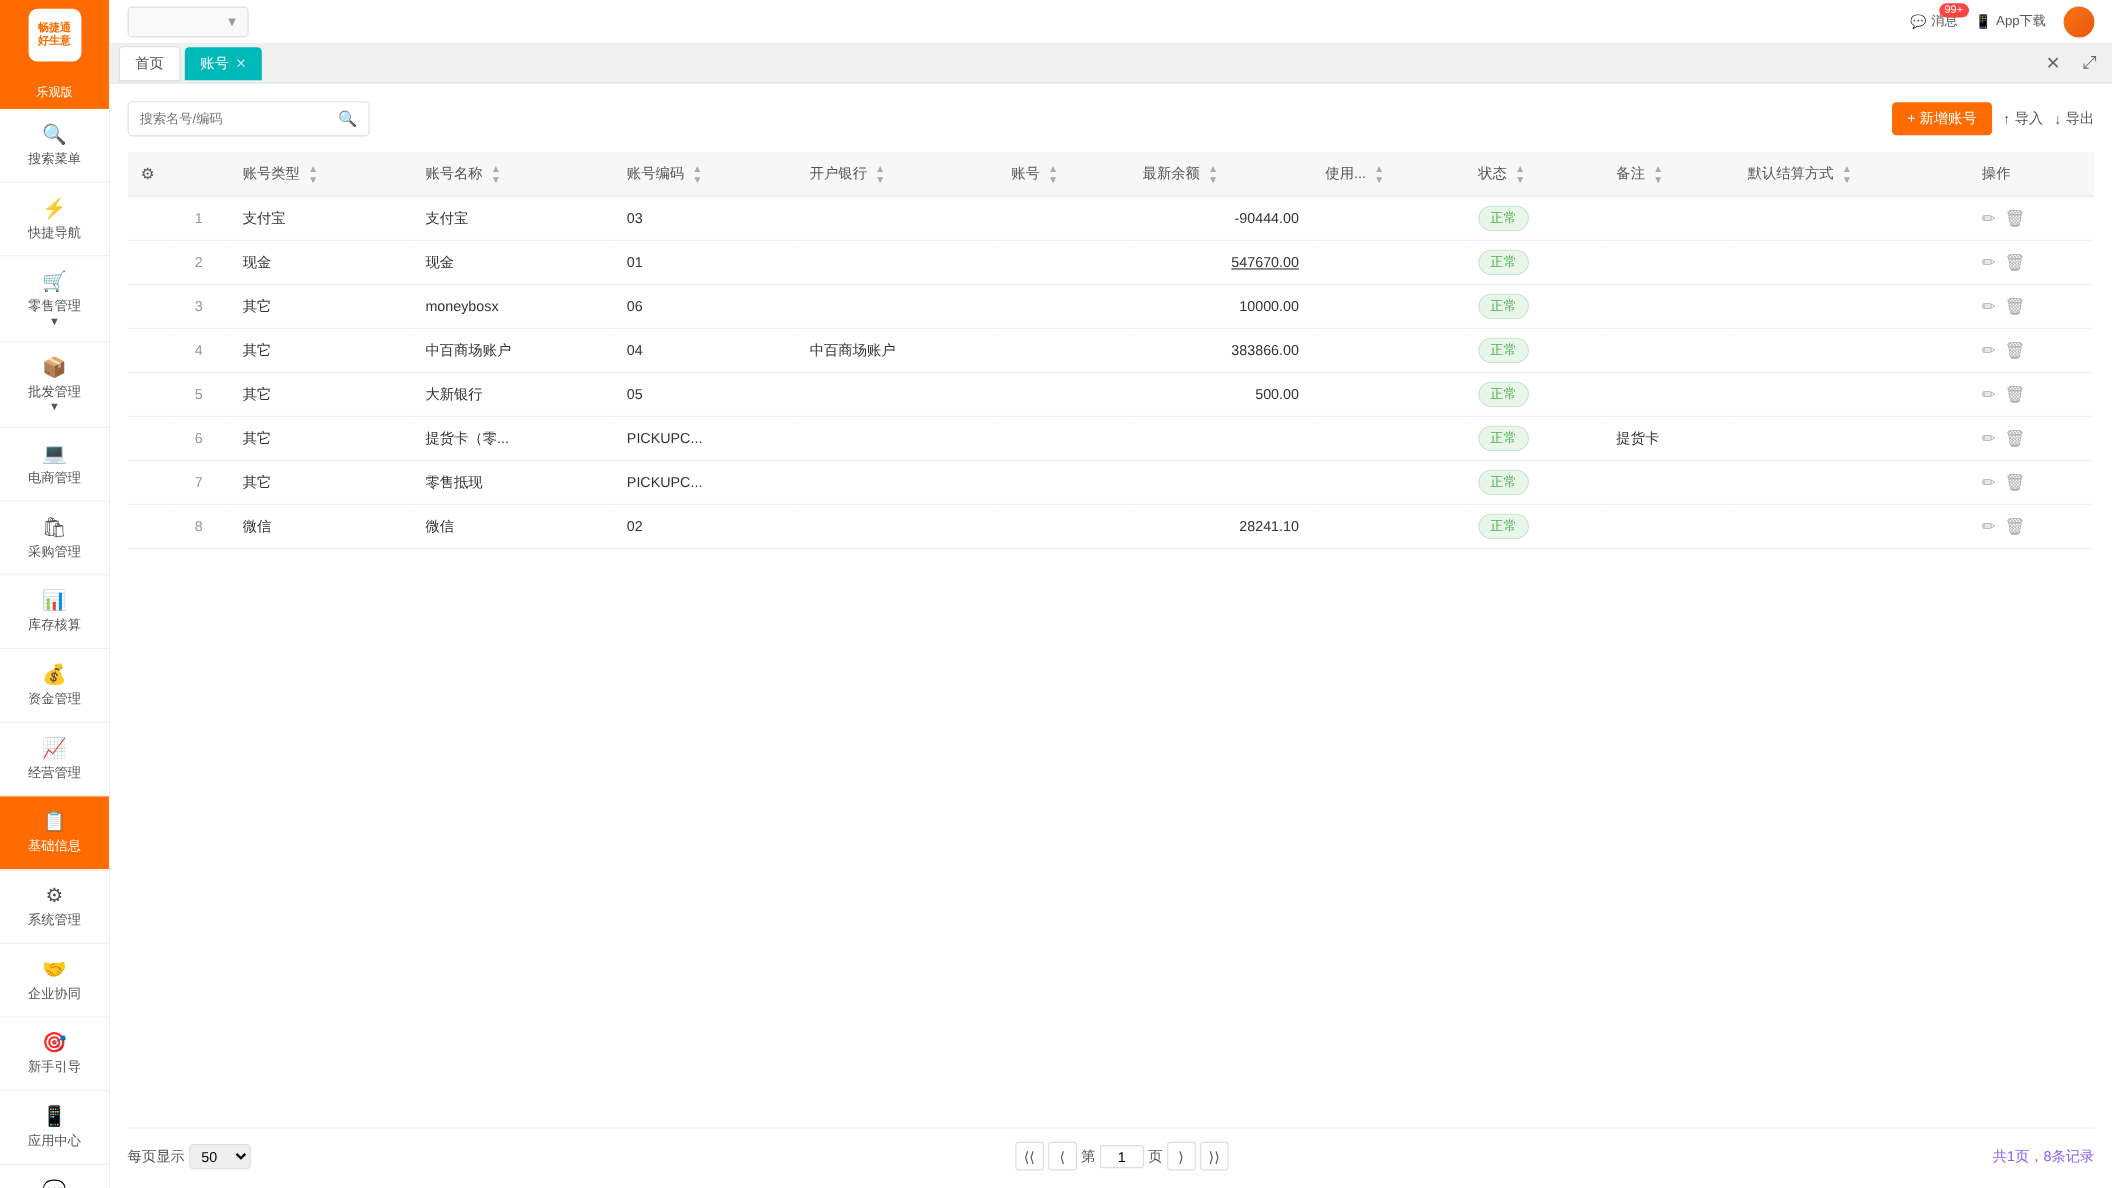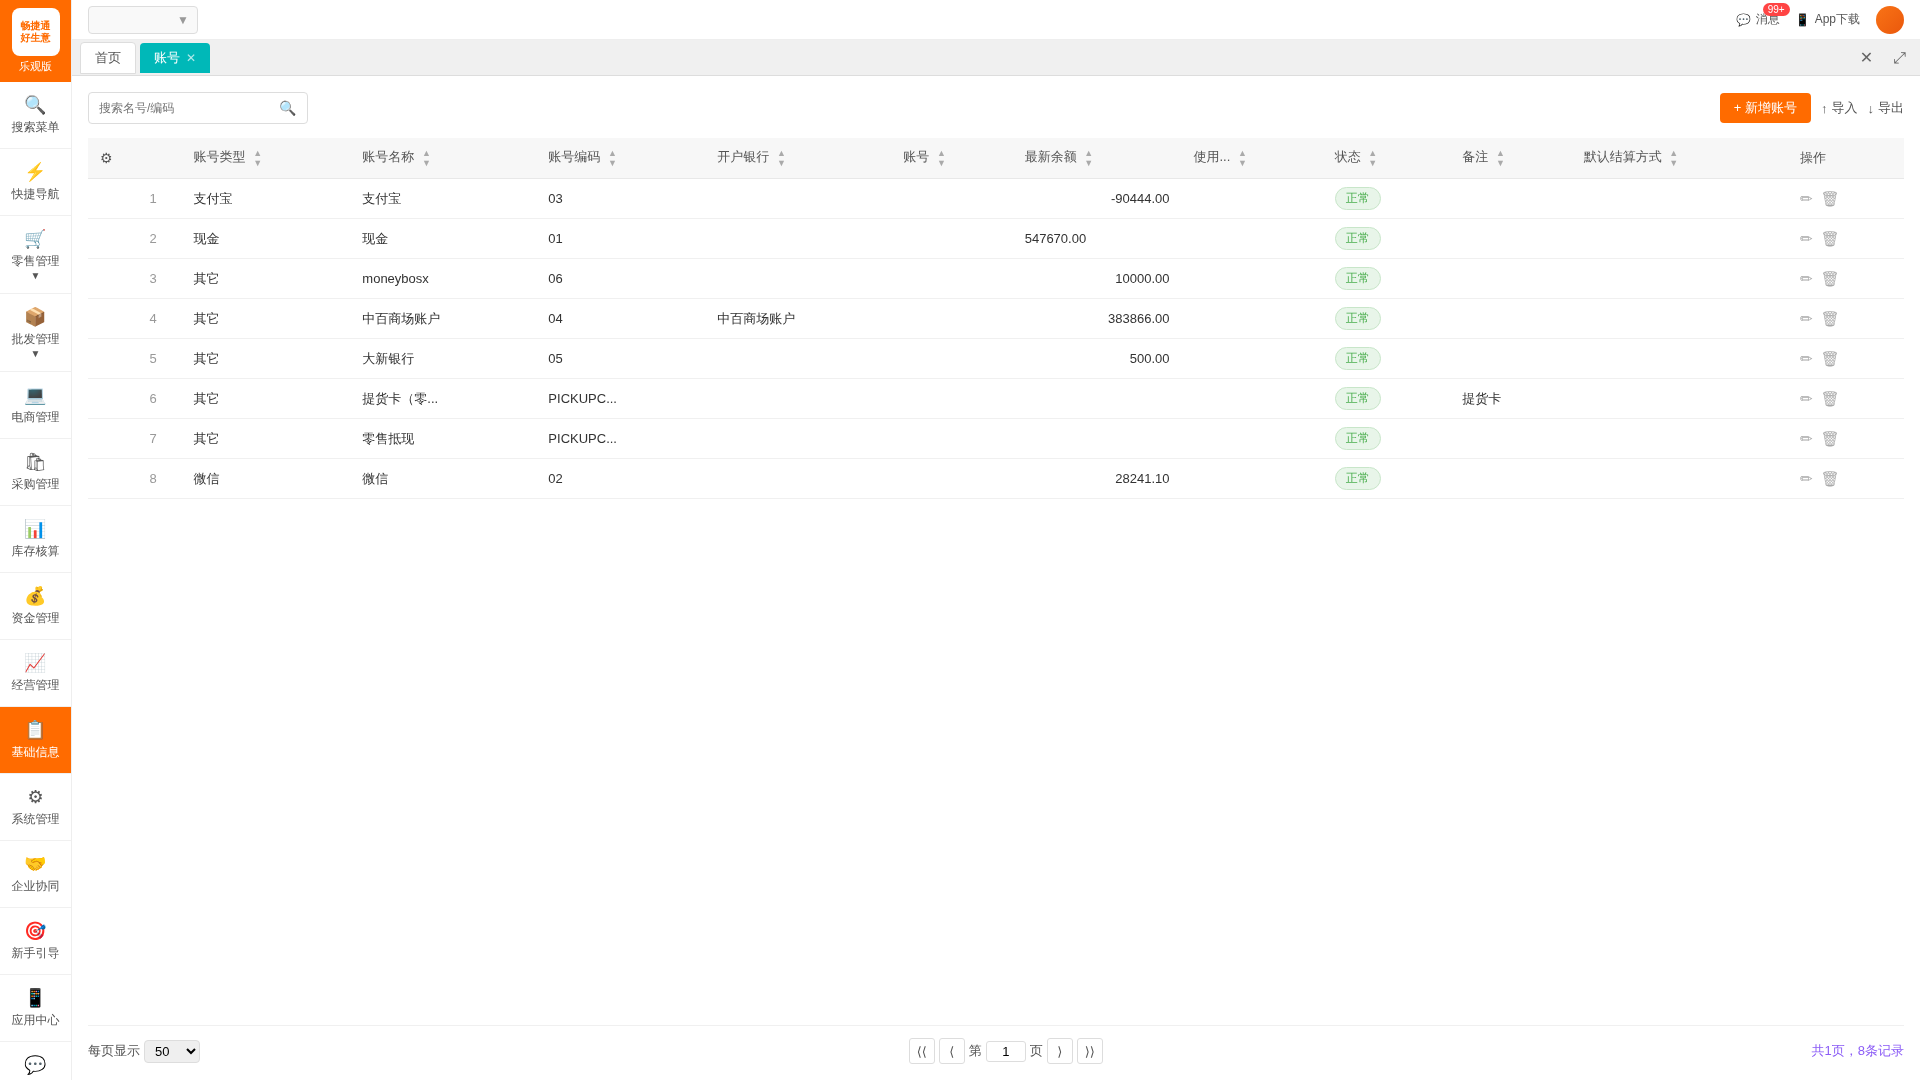--- a/index.html
+++ b/index.html
@@ -1,23 +1,23 @@
 <!DOCTYPE html>
 <html><head>
   <meta charset="utf-8">
   <style>
     * { box-sizing: border-box; margin: 0; padding: 0; }
     body { font-family: 'Microsoft YaHei', Arial, sans-serif; font-size: 13px; background: #f5f5f5; display: flex; height: 1080px; width: 1920px; overflow: hidden; }
 
     
-    .sidebar { width: 72px; background: #fff; display: flex; flex-direction: column; align-items: center; border-right: 1px solid #eee; flex-shrink: 0; }
+    .sidebar { width: 100px; background: #fff; display: flex; flex-direction: column; align-items: center; border-right: 1px solid #eee; flex-shrink: 0; }
     .sidebar-logo { width: 100%; background: #ff6b00; padding: 8px 6px; display: flex; flex-direction: column; align-items: center; }
     .sidebar-logo-img { width: 48px; height: 48px; background: #fff; border-radius: 8px; display: flex; align-items: center; justify-content: center; }
     .sidebar-logo-img span { font-size: 10px; color: #ff6b00; font-weight: bold; text-align: center; line-height: 1.2; }
-    .sidebar-logo-text { color: #fff; font-size: 11px; margin-top: 3px; }
+    .sidebar-logo-text { color: #fff; font-size: 11px; margin-top: 20px; }
     .sidebar-nav { width: 100%; flex: 1; display: flex; flex-direction: column; }
     .sidebar-item { width: 100%; padding: 12px 4px; display: flex; flex-direction: column; align-items: center; cursor: pointer; color: #555; font-size: 12px; border-bottom: 1px solid #f0f0f0; }
     .sidebar-item.active { background: #ff6b00; color: #fff; }
     .sidebar-item .icon { font-size: 18px; margin-bottom: 3px; }
 
     
     .main { flex: 1; display: flex; flex-direction: column; overflow: hidden; }
 
     
     .top-header { height: 40px; background: #fff; display: flex; align-items: center; justify-content: space-between; padding: 0 16px; border-bottom: 1px solid #eee; flex-shrink: 0; }
@@ -281,21 +281,21 @@
     </td>
   </tr>
             <tr>
     <td class="gear-col"></td>
     <td class="row-num">2</td>
     <td>现金</td>
     <td>现金</td>
     <td>01</td>
     <td></td>
     <td></td>
-    <td style="">547670.00</td>
+    <td style="text-align:right;text-decoration:underline;">547670.00</td>
     <td></td>
     <td><span class="status-badge">正常</span></td>
     <td></td>
     <td></td>
     <td>
       <div class="action-btns">
         <button class="action-btn" title="编辑">✏</button>
         <button class="action-btn" title="删除">🗑</button>
       </div>
     </td>

